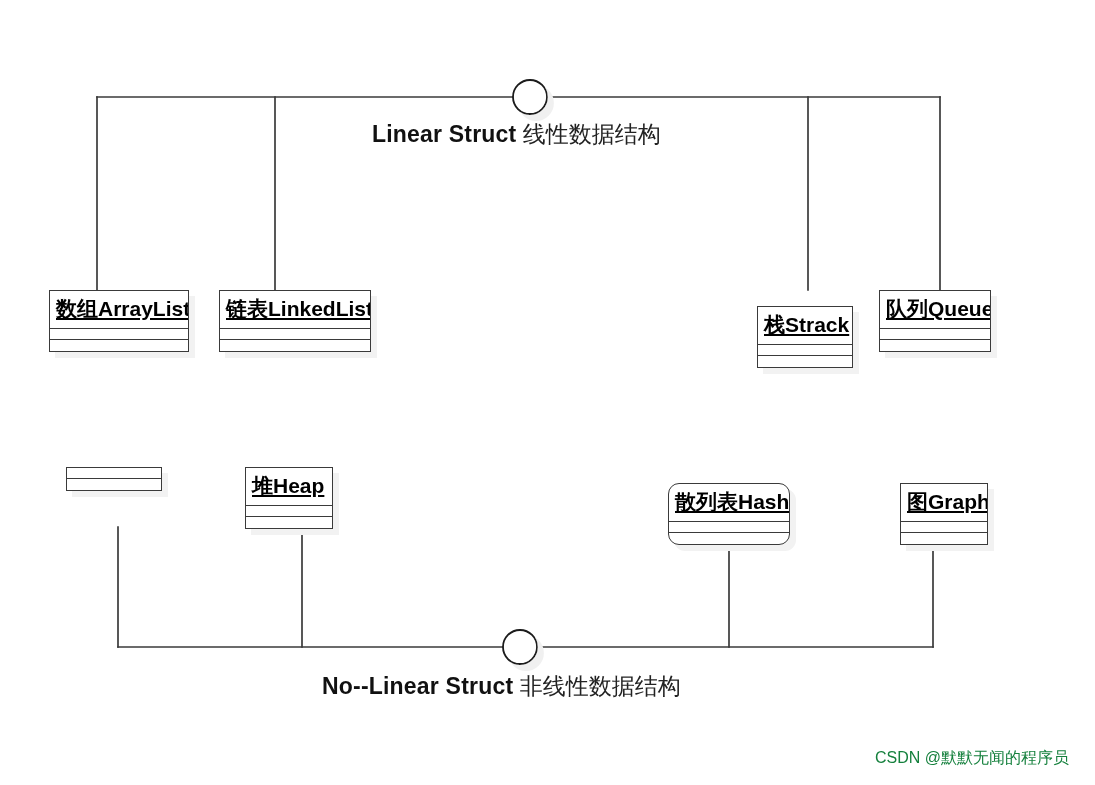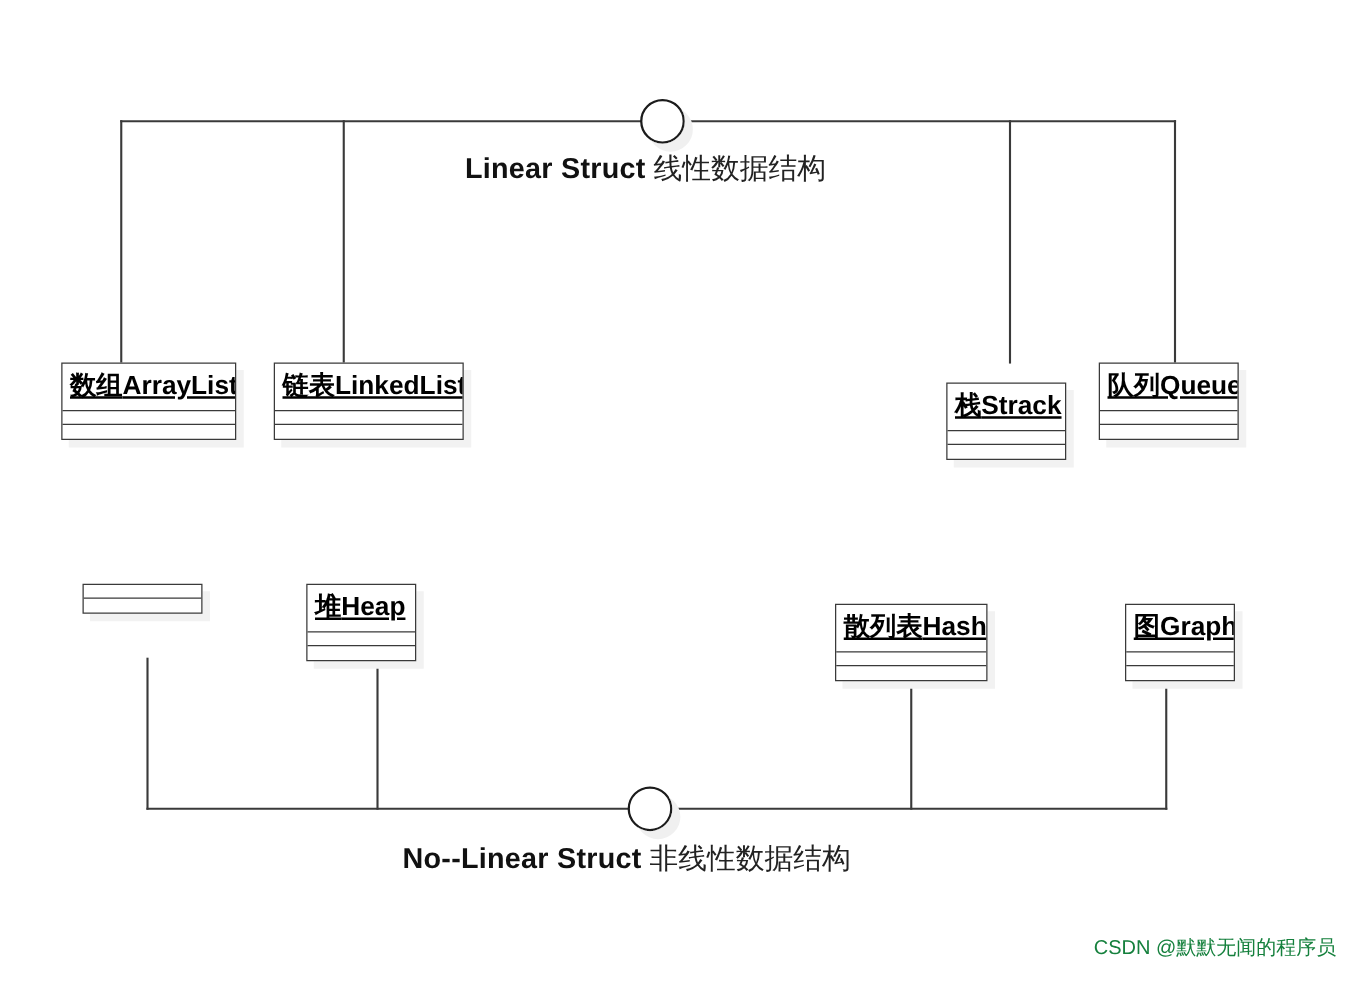--- a/index.html
+++ b/index.html
@@ -167,21 +167,21 @@
   </div>
 
   <div class="uml-box" style="left:245px; top:467px; width:88px;">
     <div class="uml-title">
       <span>堆</span><span>Heap</span>
     </div>
     <div class="uml-compartment divided"></div>
     <div class="uml-compartment"></div>
   </div>
 
-  <div class="uml-box" style="left:668px; top:483px; width:122px;">
+  <div class="uml-box" style="left:668px; top:483px; width:122px;border-radius:11px;">
     <div class="uml-title">
       <span>散列表</span><span>Hash</span>
     </div>
     <div class="uml-compartment divided"></div>
     <div class="uml-compartment"></div>
   </div>
 
   <div class="uml-box" style="left:890px; top:483px; width:88px;margin-left:10px;">
     <div class="uml-title">
       <span>图</span><span>Graph</span>

